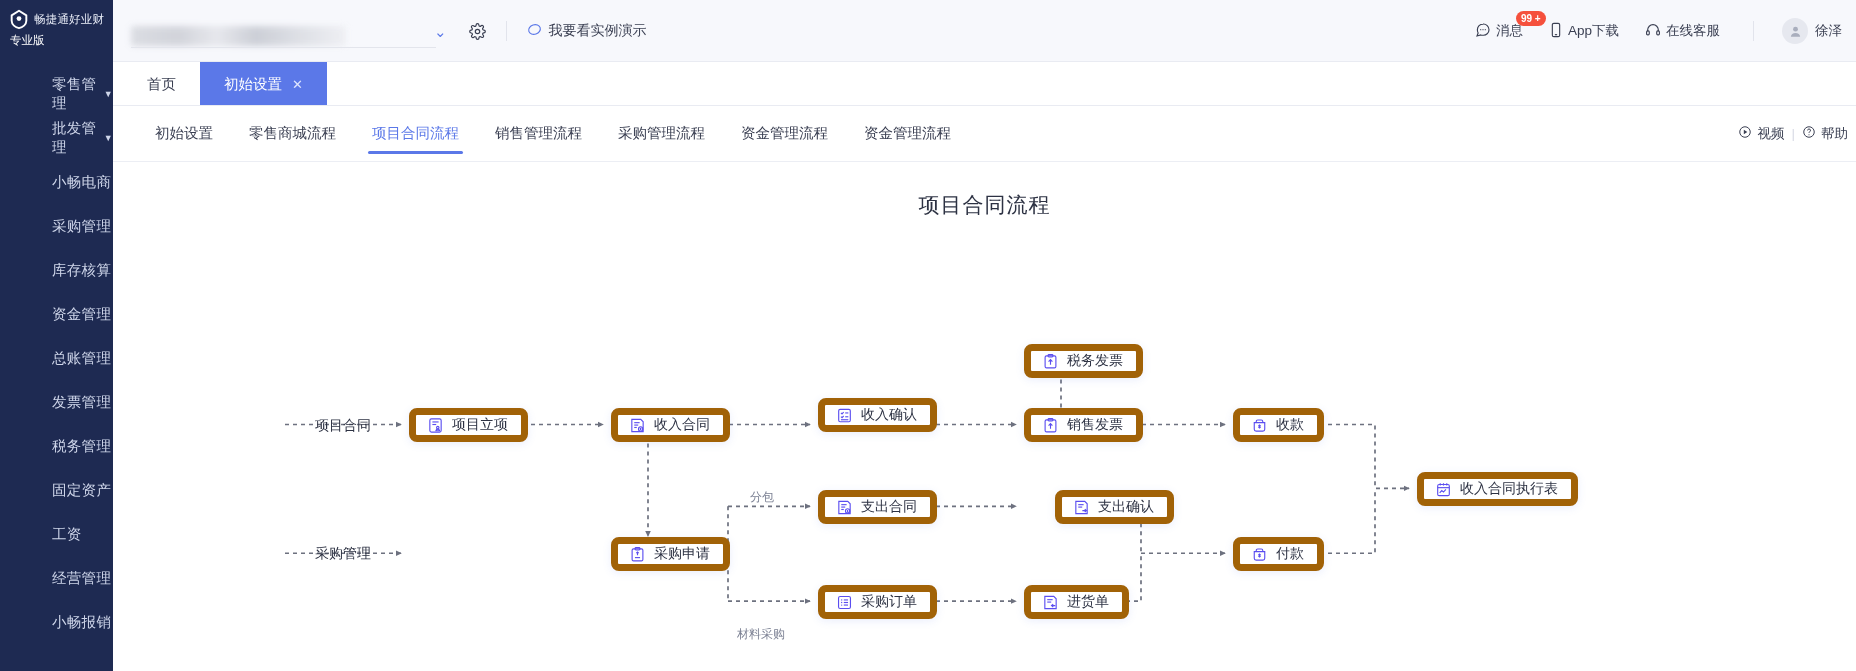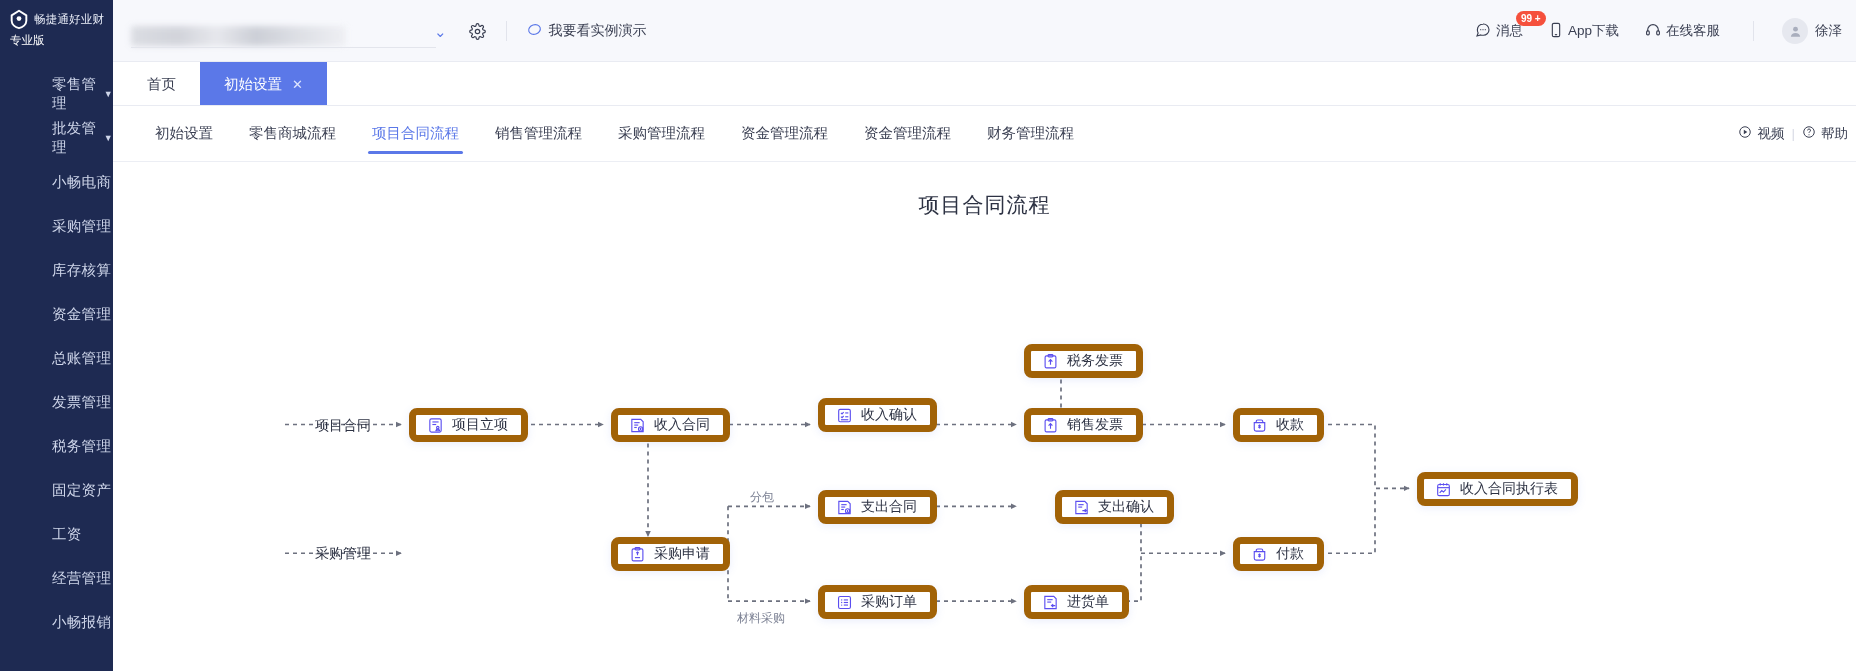--- a/index.html
+++ b/index.html
@@ -324,23 +324,20 @@
         </div>
       <div class="subnav-item">
         <span>采购管理流程</span>
         </div>
       <div class="subnav-item">
         <span>资金管理流程</span>
         </div>
       <div class="subnav-item">
         <span>资金管理流程</span>
         </div>
-      <div class="subnav-item">
-        <span>财务管理流程</span>
-        </div>
 
       <div class="subnav-right">
         <span class="snr-item">
           <span>
             <svg width="14" height="14" viewBox="0 0 24 24" fill="none" stroke="#3a3f52" stroke-width="1.7">
               <circle cx="12" cy="12" r="9"></circle>
               <path d="M10 8.2l6 3.8-6 3.8z" fill="#3a3f52" stroke="none"></path>
             </svg>
           </span>
           <span>视频</span>
@@ -406,21 +403,21 @@
             <line x1="1028" y1="392" x2="1112" y2="392" marker-end="url(#ah)"></line>
 
             <path d="M1207 392 L1262 392 L1262 327"></path>
           </g>
         </svg>
 
         <div class="lane-label" style="left:202px; top:255px;">项目合同</div>
         <div class="lane-label" style="left:202px; top:383px;">采购管理</div>
 
         <div class="edge-label" style="left:637px; top:327px;">分包</div>
-        <div class="edge-label" style="left:624px; top:448px;">材料采购</div>
+        <div class="edge-label" style="left:624px; top:464px;">材料采购</div>
 
         <div class="node" style="left:296px; top:246px;">
           <span>
             <svg width="17" height="17" viewBox="0 0 24 24" fill="none" stroke="#5b4ef0" stroke-width="1.6">
               <rect x="4" y="2.6" width="16" height="18.8" rx="2.2"></rect>
               <line x1="7.6" y1="7" x2="16.4" y2="7"></line>
               <line x1="7.6" y1="10.6" x2="13" y2="10.6"></line>
               <circle cx="15.2" cy="15" r="1.7"></circle>
               <path d="M12.6 19.4c.3-1.4 1.3-2.2 2.6-2.2s2.3.8 2.6 2.2z"></path>
             </svg>

